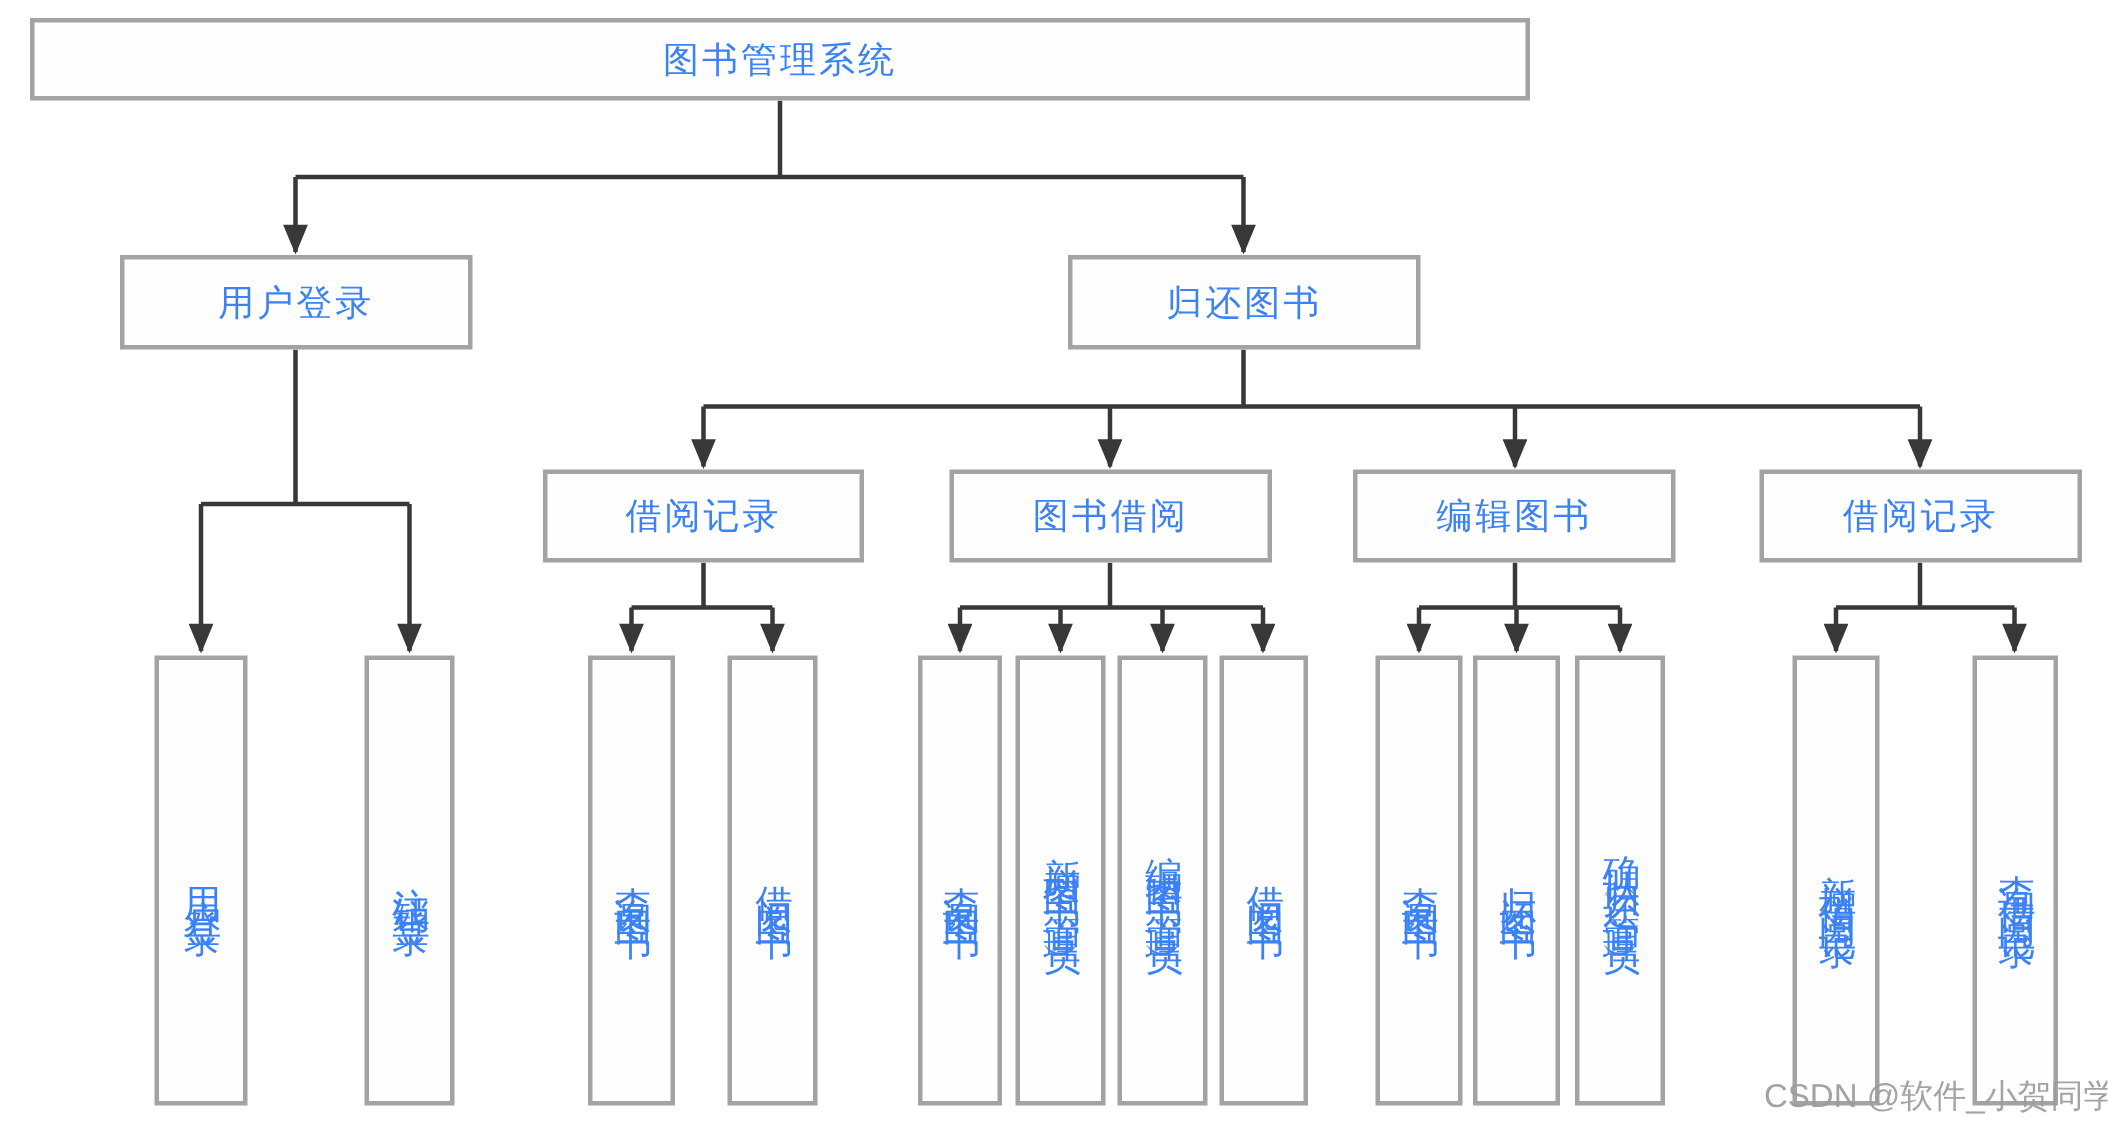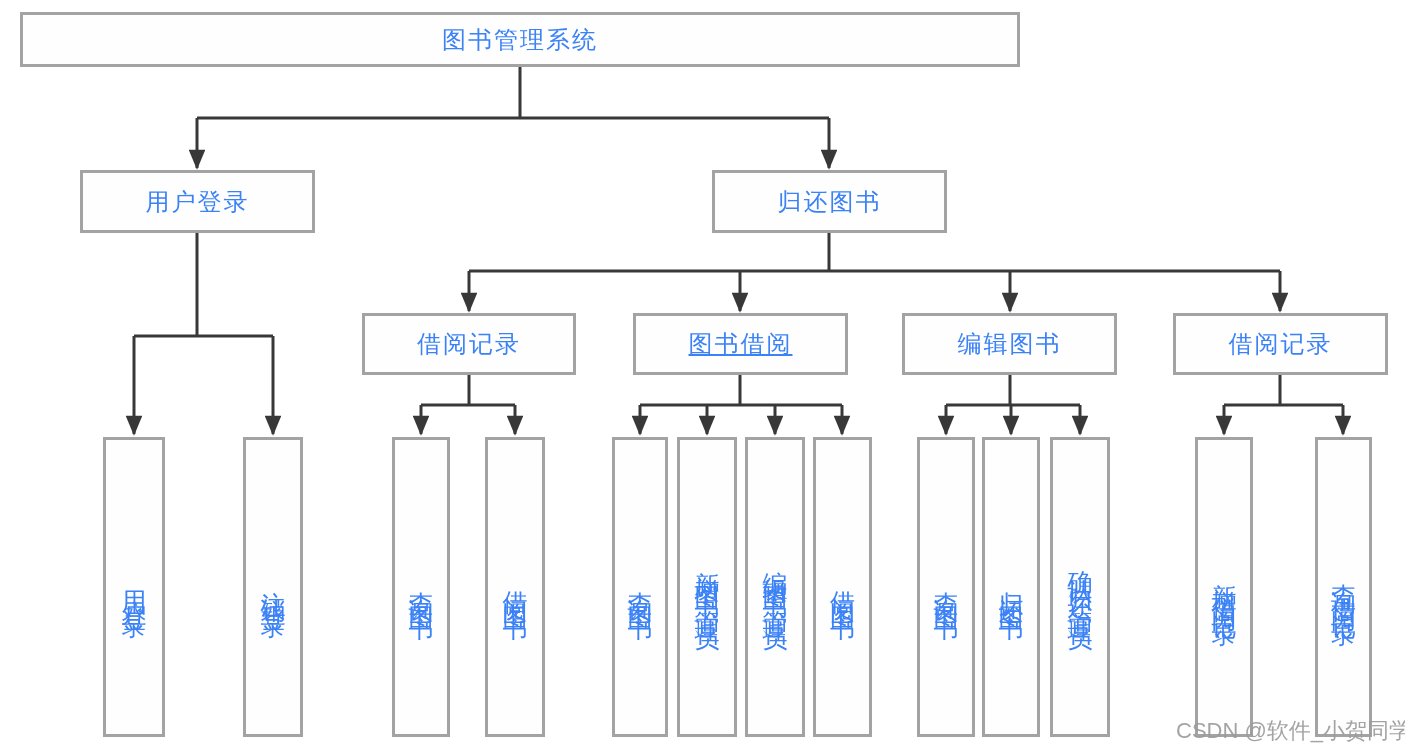--- a/index.html
+++ b/index.html
@@ -127,21 +127,21 @@
       <line class="ar" x1="1343" y1="405" x2="1343" y2="434" marker-end="url(#arw)"></line>
     </g>
   </svg>
 
   <div class="node h" style="left:20px; top:12px; width:1000px; height:55px;">图书管理系统</div>
 
   <div class="node h" style="left:80px; top:170px; width:235px; height:63px;">用户登录</div>
   <div class="node h" style="left:712px; top:170px; width:235px; height:63px;">归还图书</div>
 
   <div class="node h" style="left:362px; top:313px; width:214px; height:62px;">借阅记录</div>
-  <div class="node h" style="left:633px; top:313px; width:215px; height:62px;text-decoration:underline;">图书借阅</div>
+  <div class="node h" style="left:633px; top:313px; width:215px; height:62px;">图书借阅</div>
   <div class="node h" style="left:902px; top:313px; width:215px; height:62px;">编辑图书</div>
   <div class="node h" style="left:1173px; top:313px; width:215px; height:62px;">借阅记录</div>
 
   <div class="node v" style="left:103px; top:437px; width:62px; height:300px;">用户登录</div>
   <div class="node v" style="left:243px; top:437px; width:60px; height:300px;">注销登录</div>
 
   <div class="node v" style="left:392px; top:437px; width:58px; height:300px;">查询图书</div>
   <div class="node v" style="left:485px; top:437px; width:60px; height:300px;">借阅图书</div>
 
   <div class="node v" style="left:612px; top:437px; width:56px; height:300px;">查询图书</div>

